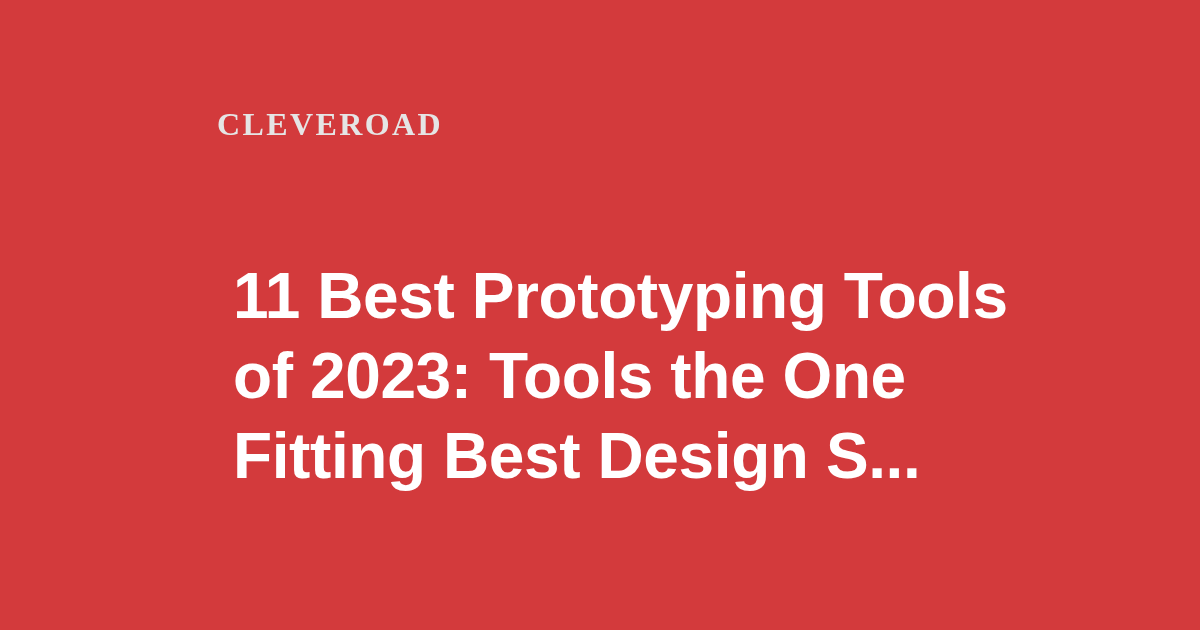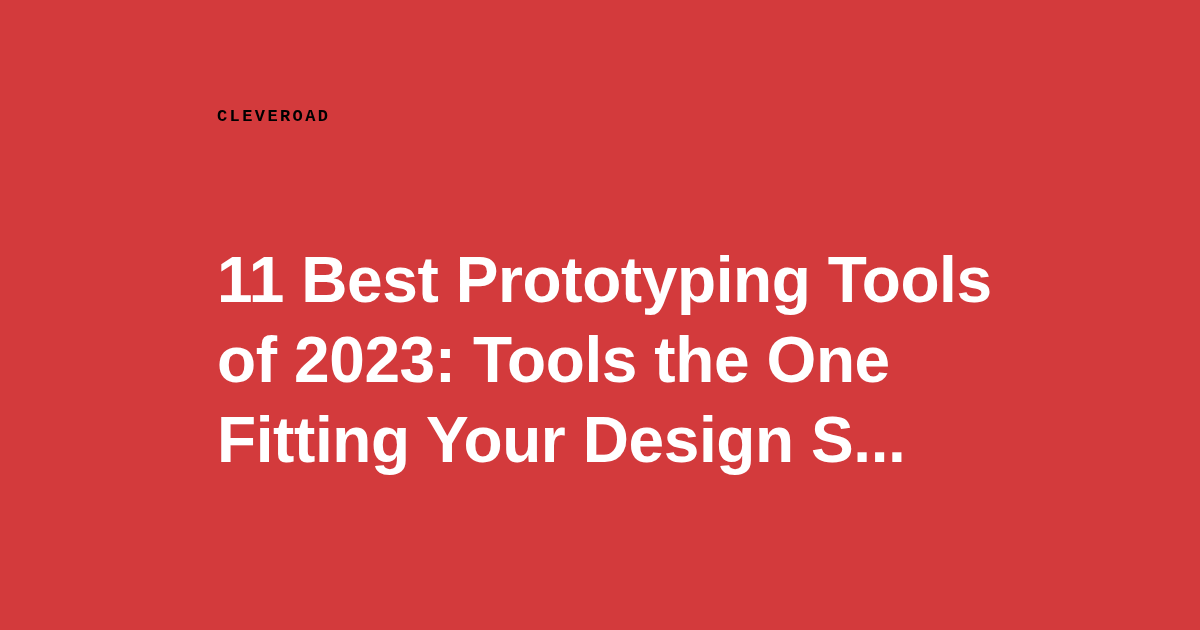--- a/index.html
+++ b/index.html
@@ -22,37 +22,37 @@
     width: 1200px;
     height: 630px;
     background: #d33a3c;
     overflow: hidden;
   }
 
   .brand-logo {
     position: absolute;
     left: 217px;
     top: 108px;
-    font-family: Liberation Mono, monospace;
-    font-size: 17px;
+    font-family: Liberation Serif, serif;
+    font-size: 32px;
     font-weight: bold;
     letter-spacing: 2.4px;
     line-height: 1;
-    color: #000000;
+    color: #e5e5e5;
     text-transform: uppercase;
     white-space: nowrap;
     user-select: none;
   }
 
   .headline {
     position: absolute;
     left: 217px;
     top: 240px;
     width: 790px;
-    margin: 0;
+    margin: 16px;
     font-family: "Liberation Sans", sans-serif;
     font-size: 64px;
     font-weight: bold;
     line-height: 80px;
     letter-spacing: -0.4px;
     color: #ffffff;
   }
 
   .headline-line {
     display: block;
@@ -62,16 +62,16 @@
 </head>
 <body>
 
 <div class="og-card">
 
   <div class="brand-logo">CLEVEROAD</div>
 
   <h1 class="headline">
     <span class="headline-line">11 Best Prototyping Tools</span>
     <span class="headline-line">of 2023: Tools the One</span>
-    <span class="headline-line">Fitting Your Design S...</span>
+    <span class="headline-line">Fitting Best Design S...</span>
   </h1>
 
 </div>
 
 </body></html>

